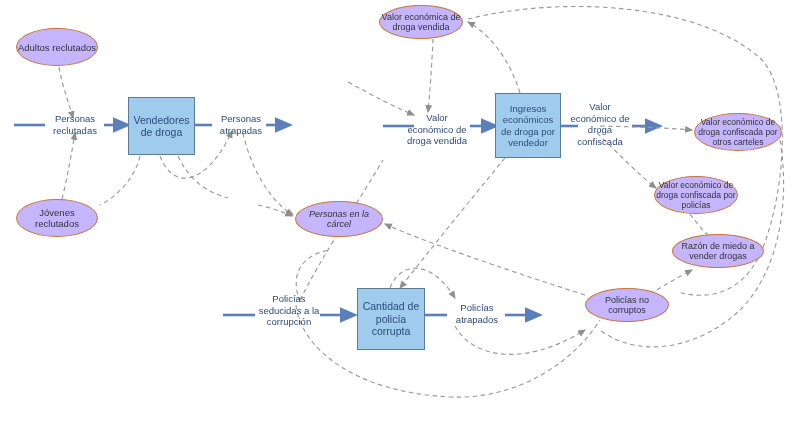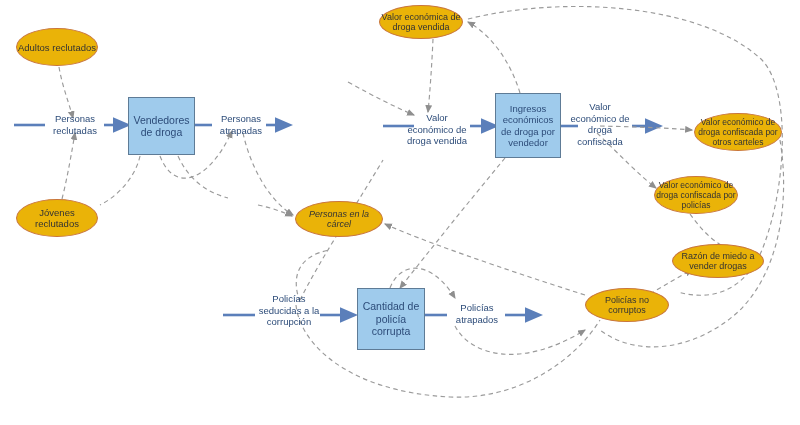--- a/index.html
+++ b/index.html
@@ -14,21 +14,21 @@
     display:flex;align-items:center;justify-content:center;
     text-align:center;
     color:#2D4C79;
     font-size:10.5px;
     line-height:12.5px;
     box-sizing:border-box;
     padding:2px;
   }
   .aux{
     position:absolute;
-    background:#eab308;
+    background:#c4b5fd;
     border:1.2px solid #C9763C;
     border-radius:50%;
     display:flex;align-items:center;justify-content:center;
     text-align:center;
     color:#333333;
     font-size:9.5px;
     line-height:11px;
     box-sizing:border-box;
   }
   .aux span{display:block;width:128%;}
@@ -133,21 +133,21 @@
   </div>
 
   <div class="aux" style="left:654px;top:176px;width:84px;height:38px;font-size:8.5px;line-height:10px;">
     <span style="width:120%;">Valor económico de droga confiscada por policías</span>
   </div>
 
   <div class="aux" style="left:585px;top:288px;width:84px;height:34px;font-size:9px;line-height:10.5px;">
     <span style="width:100%;">Policías no corruptos</span>
   </div>
 
-  <div class="aux" style="left:672px;top:244px;width:92px;height:34px;font-size:9px;line-height:10.5px;">
+  <div class="aux" style="left:672px;top:234px;width:92px;height:34px;font-size:9px;line-height:10.5px;">
     <span style="width:108%;">Razón de miedo a vender drogas</span>
   </div>
 
   <div class="flow-label" style="left:46px;top:113px;width:58px;">Personas
 reclutadas</div>
 
   <div class="flow-label" style="left:212px;top:113px;width:58px;">Personas
 atrapadas</div>
 
   <div class="flow-label" style="left:404px;top:112px;width:66px;">Valor

